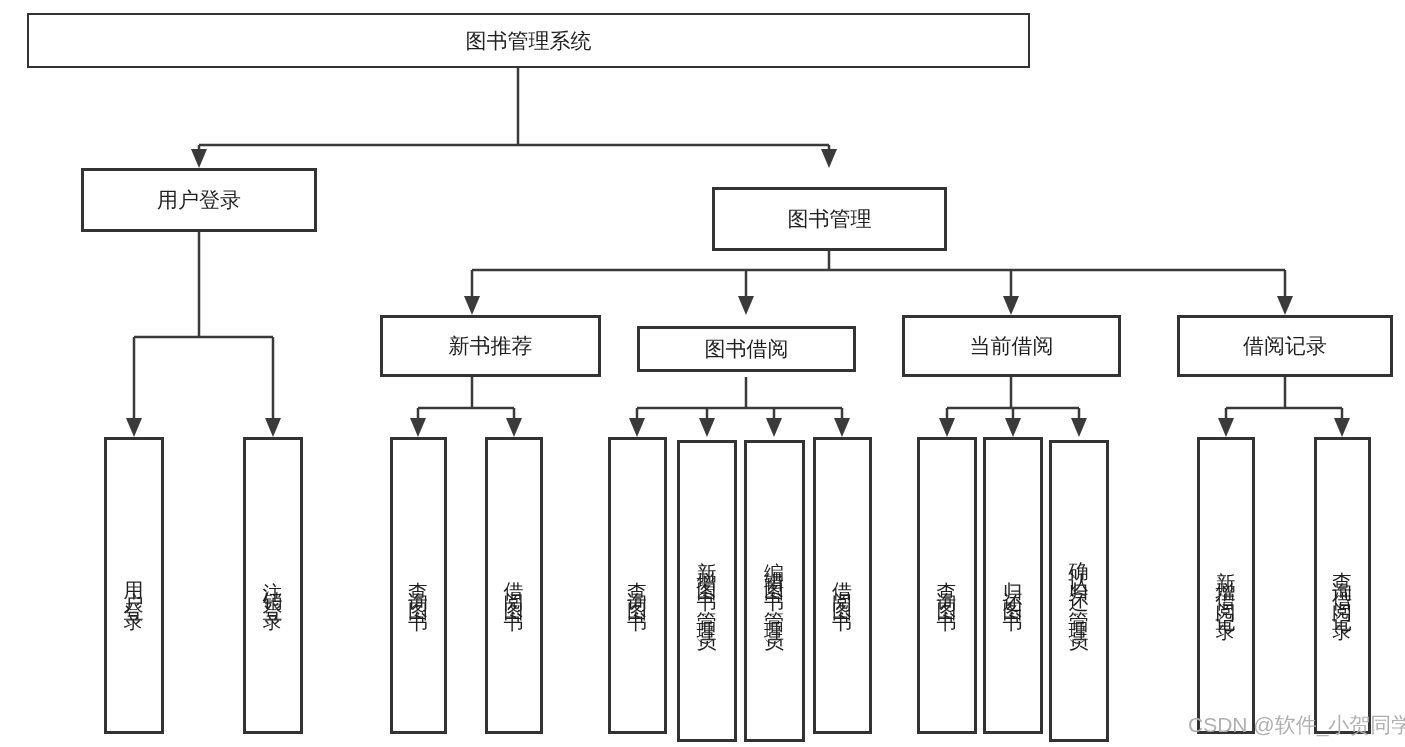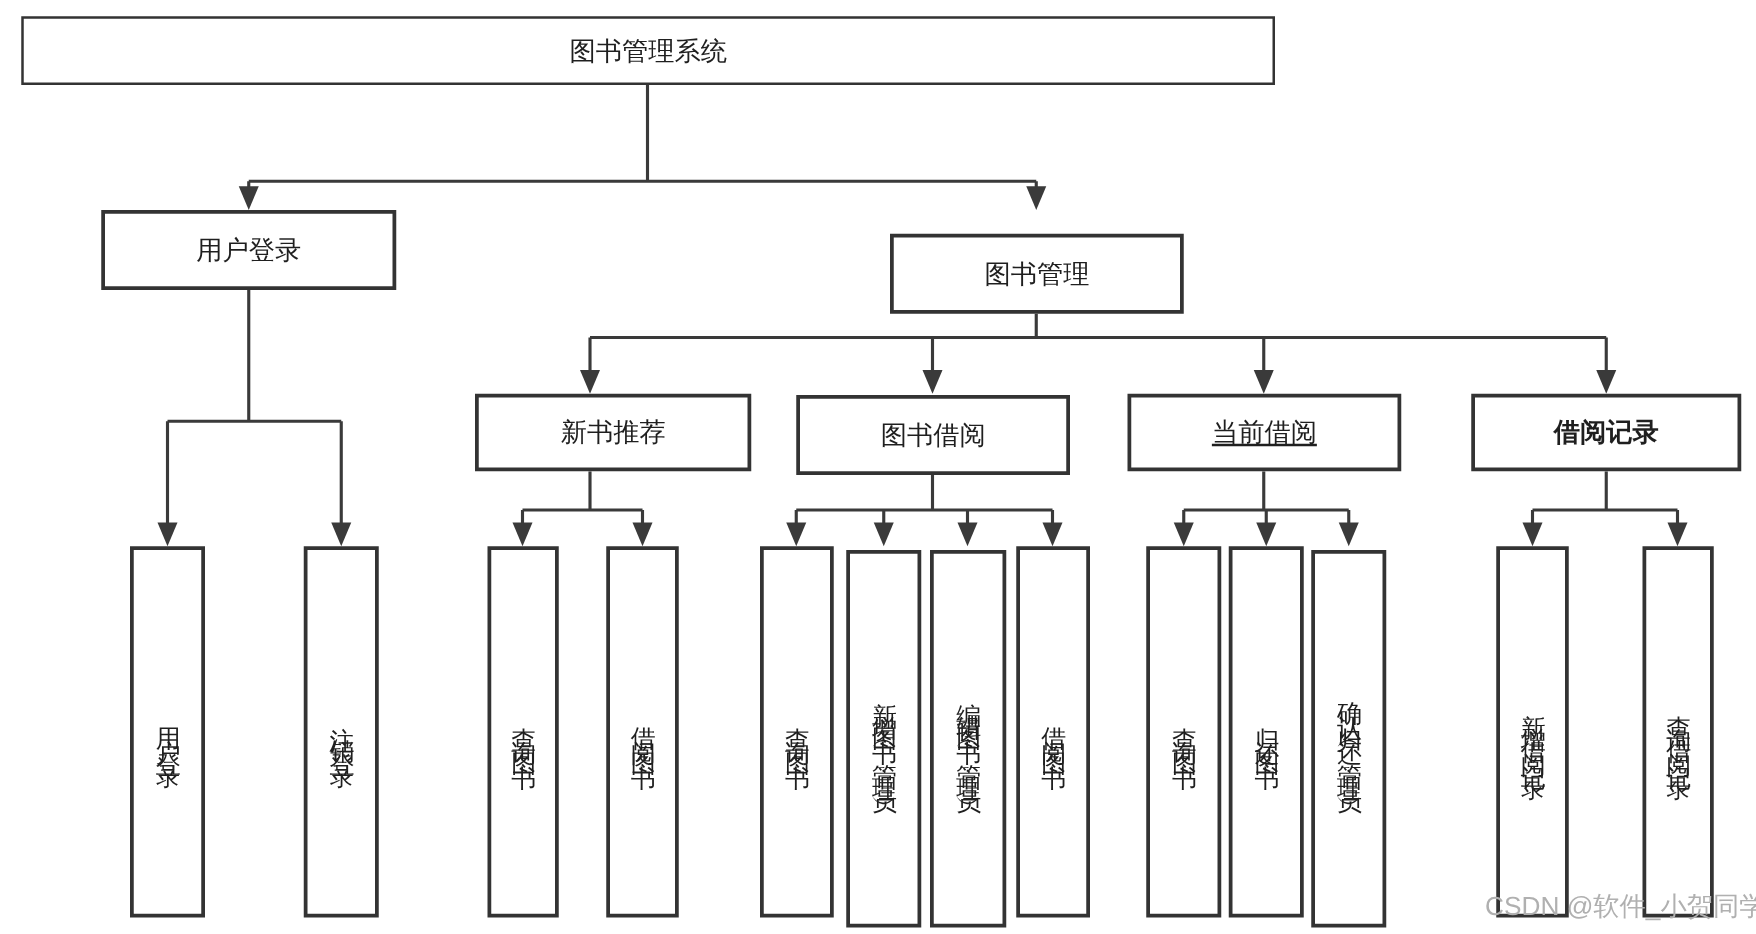--- a/index.html
+++ b/index.html
@@ -29,20 +29,21 @@
     border: 3px solid #333333;
     display: flex;
     align-items: center;
     justify-content: center;
     color: #1f1f1f;
     z-index: 2;
   }
   .box.root {
     border-width: 2px;
     font-size: 21px;
+    margin-left: 10px;
   }
   .box.lvl {
     font-size: 21px;
   }
   .box.leaf {
     font-size: 20px;
   }
   .vtext {
     writing-mode: vertical-rl;
     text-orientation: mixed;
@@ -112,27 +113,27 @@
   <div class="box lvl" style="left:81px; top:168px; width:236px; height:64px;">
     <span>用户登录</span>
   </div>
   <div class="box lvl" style="left:712px; top:168px; width:235px; height:64px;margin-top:19px;">
     <span>图书管理</span>
   </div>
 
   <div class="box lvl" style="left:380px; top:315px; width:221px; height:62px;">
     <span>新书推荐</span>
   </div>
-  <div class="box lvl" style="left:637px; top:316px; width:219px; height:64px;">
+  <div class="box lvl" style="left:637px; top:326px; width:219px; height:46px;">
     <span>图书借阅</span>
   </div>
-  <div class="box lvl" style="left:902px; top:315px; width:219px; height:62px;text-decoration:underline;">
+  <div class="box lvl" style="left:902px; top:315px; width:219px; height:62px;">
     <span>当前借阅</span>
   </div>
-  <div class="box lvl" style="left:1177px; top:315px; width:216px; height:62px;font-weight:bold;">
+  <div class="box lvl" style="left:1177px; top:315px; width:216px; height:62px;">
     <span>借阅记录</span>
   </div>
 
   <div class="box leaf" style="left:104px; top:437px; width:60px; height:297px;">
     <span class="vtext">用户登录</span>
   </div>
   <div class="box leaf" style="left:243px; top:437px; width:60px; height:297px;">
     <span class="vtext">注销登录</span>
   </div>
 

